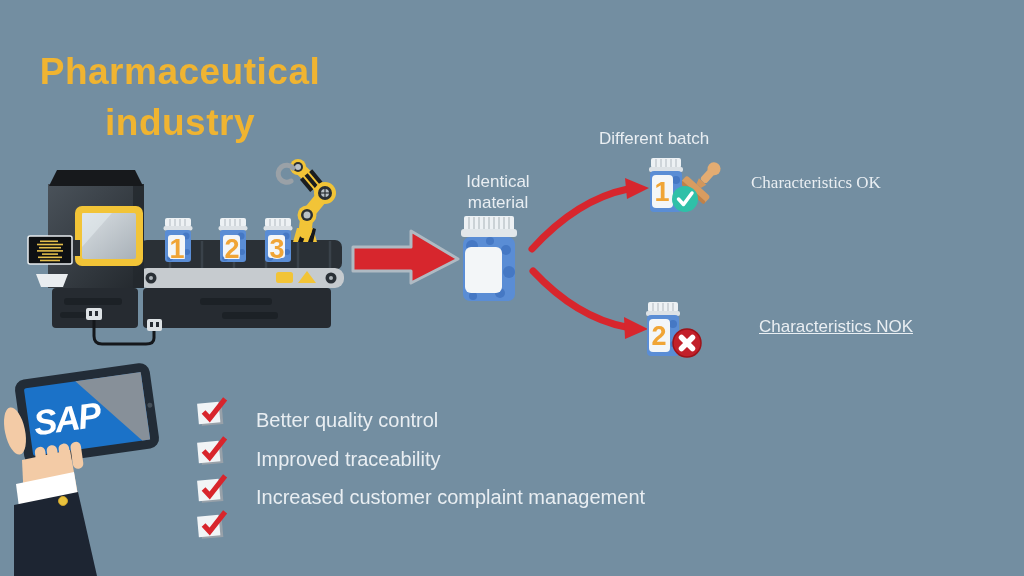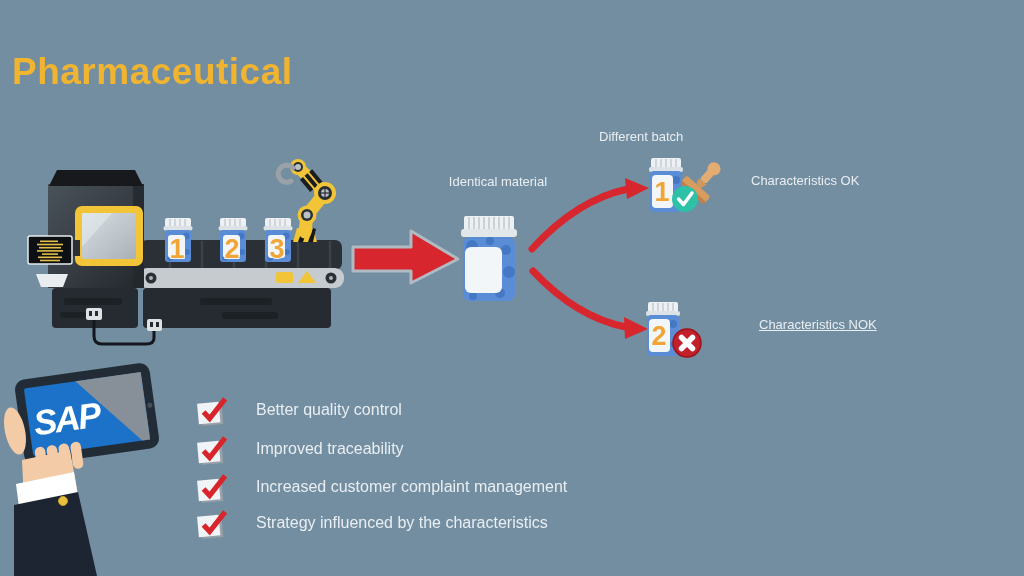--- a/index.html
+++ b/index.html
@@ -3,32 +3,32 @@
 <meta charset="utf-8">
 <style>
   html,body{margin:0;padding:0;background:#5c7587;}
   .canvas{
     position:relative;width:1024px;height:576px;overflow:hidden;
     background:#738EA1;
     font-family:"Liberation Sans","DejaVu Sans",sans-serif;
   }
   .scene{position:absolute;left:0;top:0;width:1024px;height:576px;display:block;}
   .title{
-    position:absolute;left:12px;top:46px;width:316px;margin:0;
-    font-size:37px;line-height:51px;font-weight:700;
+    position:absolute;left:22px;top:46px;width:316px;margin:0;
+    text-align:center;font-size:37px;line-height:51px;font-weight:700;
     color:#F0B431;letter-spacing:0.5px;
   }
-  .flow-label{position:absolute;color:#E9EEF2;font-size:13px;white-space:nowrap;}
+  .flow-label{position:absolute;color:#E9EEF2;font-size:17px;white-space:nowrap;}
   .lbl-identical{left:446px;top:171px;width:104px;text-align:center;line-height:21px;white-space:normal;}
   .lbl-diff{left:599px;top:129px;}
-  .lbl-ok{left:751px;top:173px;}
+  .lbl-ok{left:751px;top:173px;font-family:Liberation Serif, serif;}
   .lbl-nok{left:759px;top:317px;text-decoration:underline;}
   .check-row{position:absolute;left:195px;display:flex;align-items:flex-start;}
   .cbx{width:34px;height:30px;flex:0 0 auto;display:block;}
-  .check-row .txt{color:#E9EEF2;font-size:16px;line-height:22px;margin-left:27px;margin-top:3px;}
+  .check-row .txt{color:#E9EEF2;font-size:20px;line-height:22px;margin-left:27px;margin-top:13px;}
 </style>
 </head>
 <body>
 
 <div class="canvas">
 
   <svg class="scene" viewBox="0 0 1024 576">
     <defs>
       <linearGradient id="towerGrad" x1="0" y1="0" x2="1" y2="1">
         <stop offset="0" stop-color="#4A525A"></stop>
@@ -280,20 +280,21 @@
       </g>
       <polygon points="22,460 70,450 78,495 24,503" fill="#F3CBA6"></polygon>
       <polygon points="16,484 74,472 79,503 20,515" fill="#FFFFFF"></polygon>
       <polygon points="14,505 78,492 97,576 14,576" fill="#1D2532"></polygon>
       <circle cx="63" cy="501" r="4.5" fill="#E9C23D" stroke="#C79E2C" stroke-width="1"></circle>
     </g>
   </svg>
 
   <h1 class="title">
     <span>Pharmaceutical</span><br>
+    <span>industry</span>
   </h1>
 
   <div class="flow-label lbl-identical">Identical material</div>
   <div class="flow-label lbl-diff">Different batch</div>
   <div class="flow-label lbl-ok">Characteristics OK</div>
   <div class="flow-label lbl-nok">Characteristics NOK</div>
 
   <div class="check-row" style="top:396px">
     <svg class="cbx" viewBox="0 0 36 32">
       <g transform="rotate(-5 16 18)">
@@ -326,17 +327,16 @@
   </div>
   <div class="check-row" style="top:509px">
     <svg class="cbx" viewBox="0 0 36 32">
       <g transform="rotate(-5 16 18)">
           <rect x="6" y="9" width="23" height="22" fill="#98A1A9"></rect>
           <rect x="3" y="7" width="23" height="22" fill="#F1F4F6"></rect>
         </g>
       <path d="M 9 17 L 15.5 24 L 32 3" stroke="#D8252C" stroke-width="5.5" fill="none"></path>
     </svg>
     <div class="txt">
-      <div>Strategy influenced by the characteristics</div>
     </div>
   </div>
 
 </div>
 
 </body></html>

